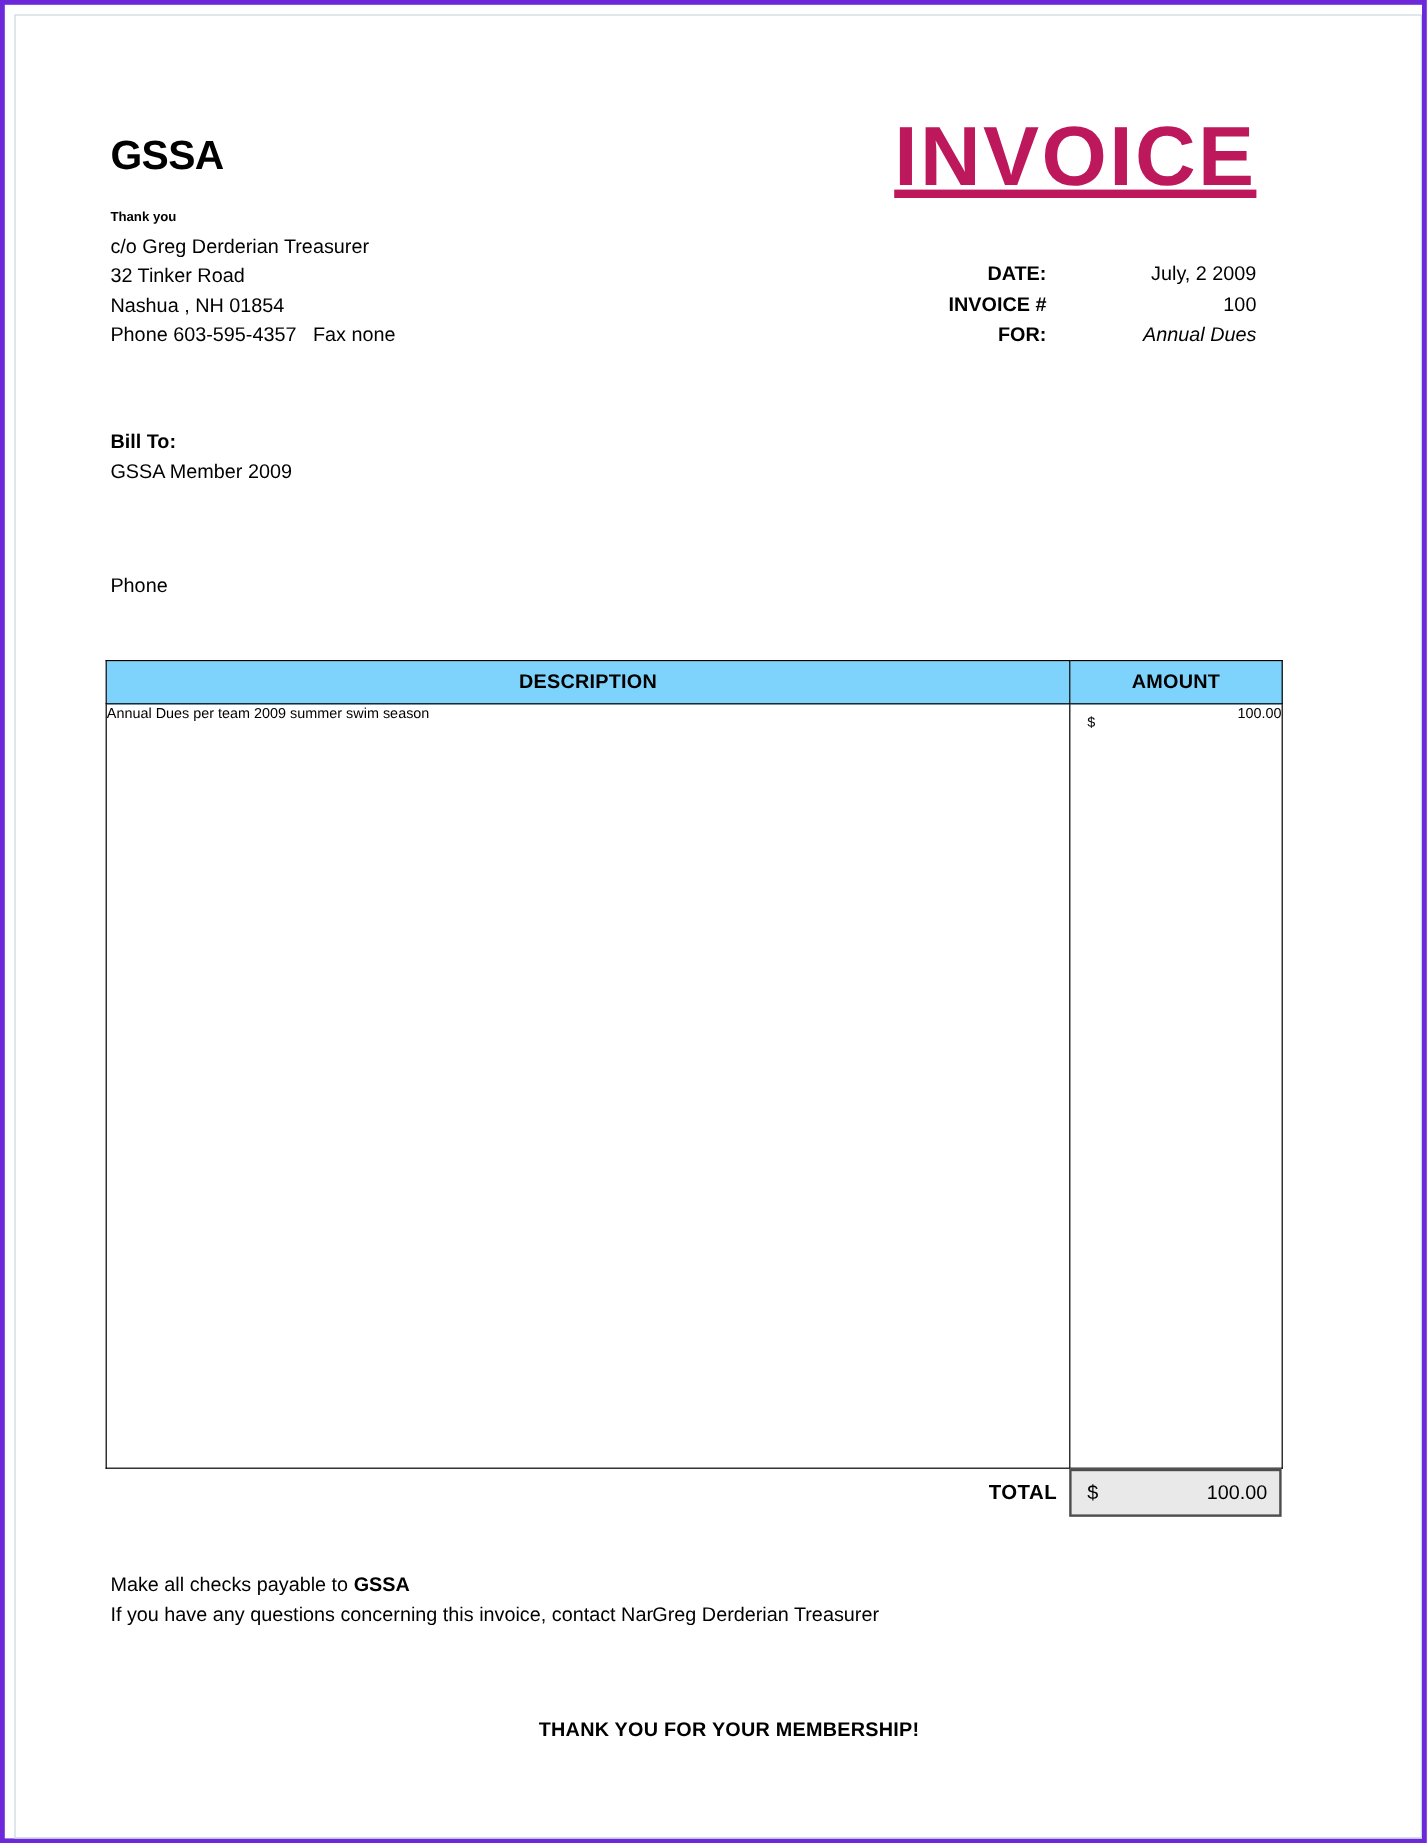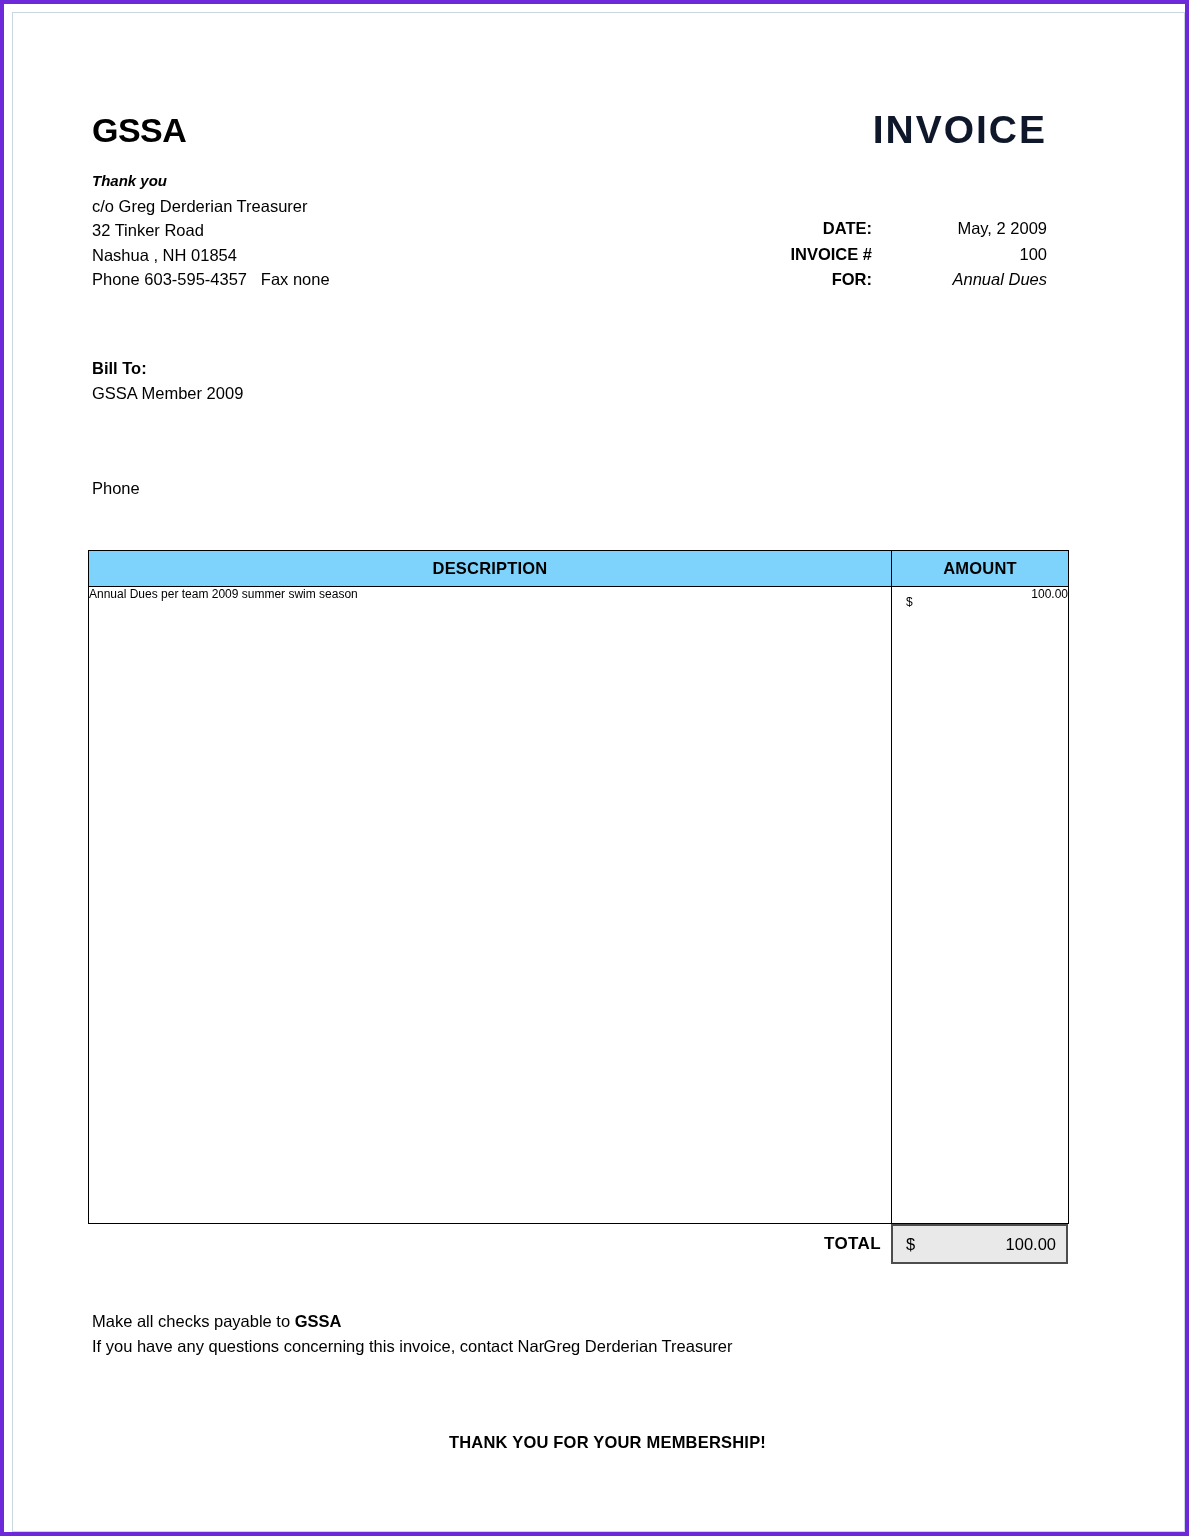--- a/index.html
+++ b/index.html
@@ -44,38 +44,38 @@
     top: 98px;
     font-size: 34px;
     font-weight: bold;
     letter-spacing: -0.5px;
     line-height: 38px;
   }
   .invoice-word {
     position: absolute;
     right: 137px;
     top: 86px;
-    font-size: 39px;
+    font-size: 70px;
     font-weight: bold;
     letter-spacing: 2px;
-    color: #0f172a;
+    color: #be185d;
     line-height: 62px;
+    text-decoration: underline;
   }
 
   .addr-block {
     position: absolute;
     left: 79px;
     top: 156px;
     font-size: 16.5px;
     line-height: 24.5px;
   }
   .addr-thanks {
     font-weight: bold;
-    font-style: italic;
-    font-size: 15px;
+    font-size: 11px;
   }
   .addr-line { white-space: pre; }
 
   
   .meta {
     position: absolute;
     right: 137px;
     top: 203px;
     font-size: 16.5px;
     line-height: 25.5px;
@@ -245,21 +245,21 @@
       <div class="addr-thanks">Thank you</div>
       <div class="addr-line">c/o Greg Derderian Treasurer</div>
       <div class="addr-line">32 Tinker Road</div>
       <div class="addr-line">Nashua , NH 01854</div>
       <div class="addr-line">Phone 603-595-4357   Fax none</div>
     </div>
 
     <div class="meta">
       <div class="meta-row">
         <span class="meta-label">DATE:</span>
-        <span class="meta-value">May, 2 2009</span>
+        <span class="meta-value">July, 2 2009</span>
       </div>
       <div class="meta-row">
         <span class="meta-label">INVOICE #</span>
         <span class="meta-value">100</span>
       </div>
       <div class="meta-row">
         <span class="meta-label">FOR:</span>
         <span class="meta-value italic">Annual Dues</span>
       </div>
     </div>

